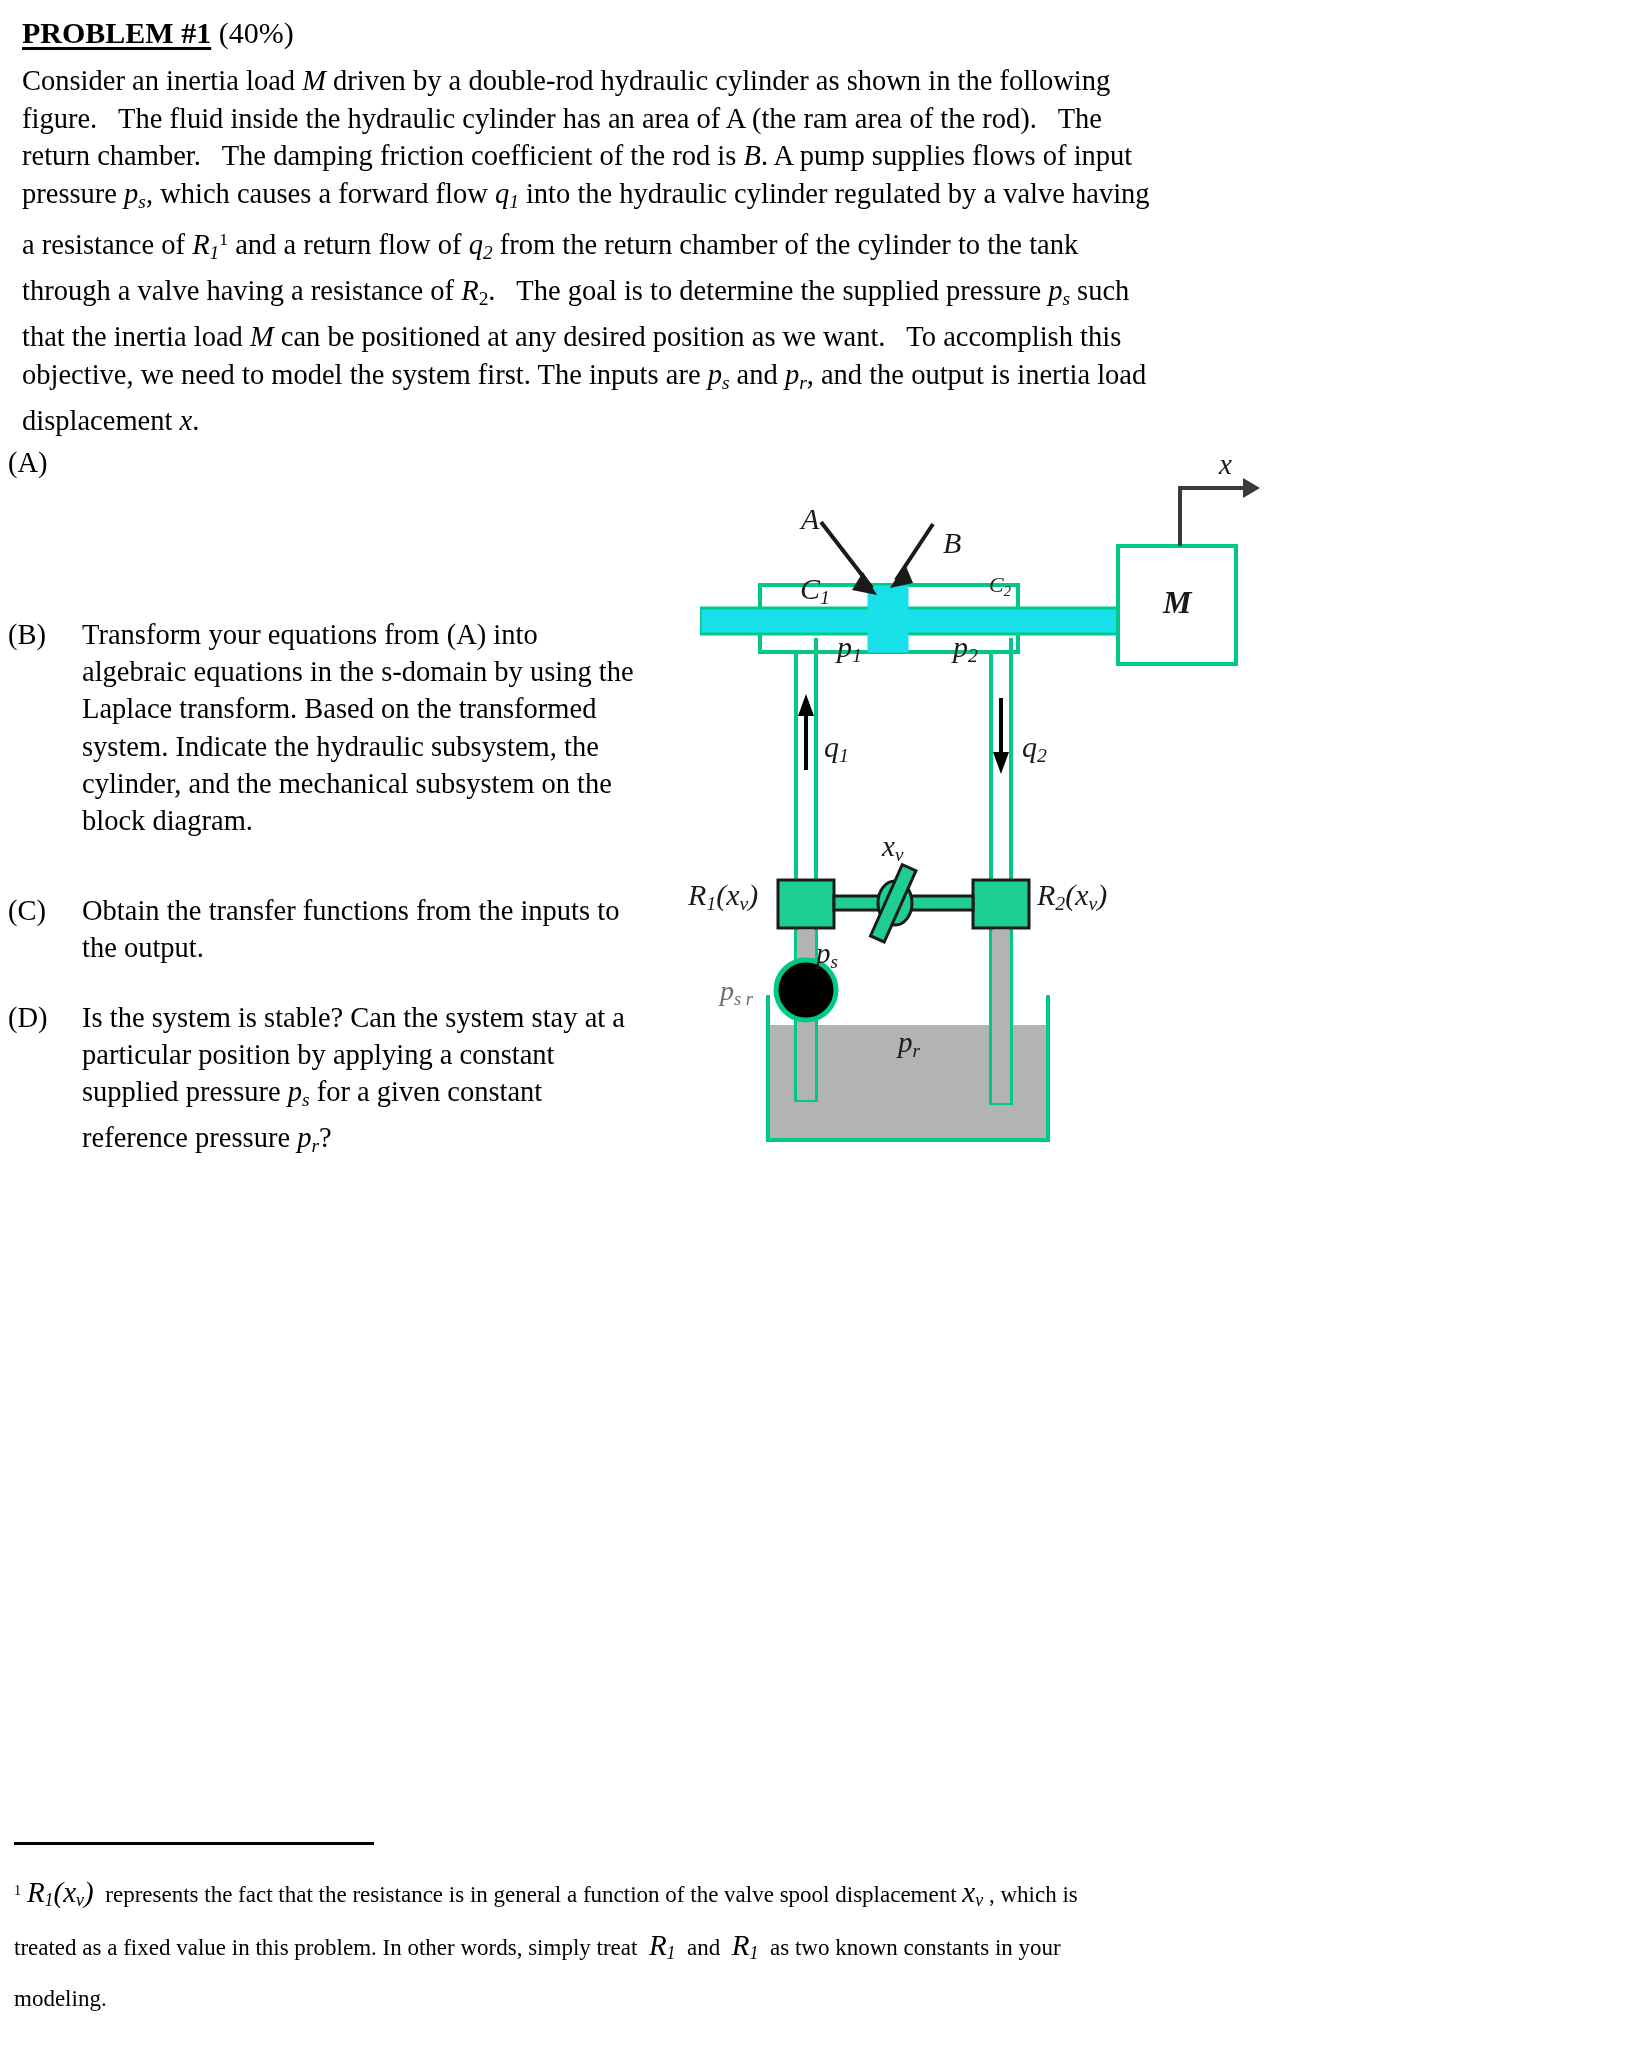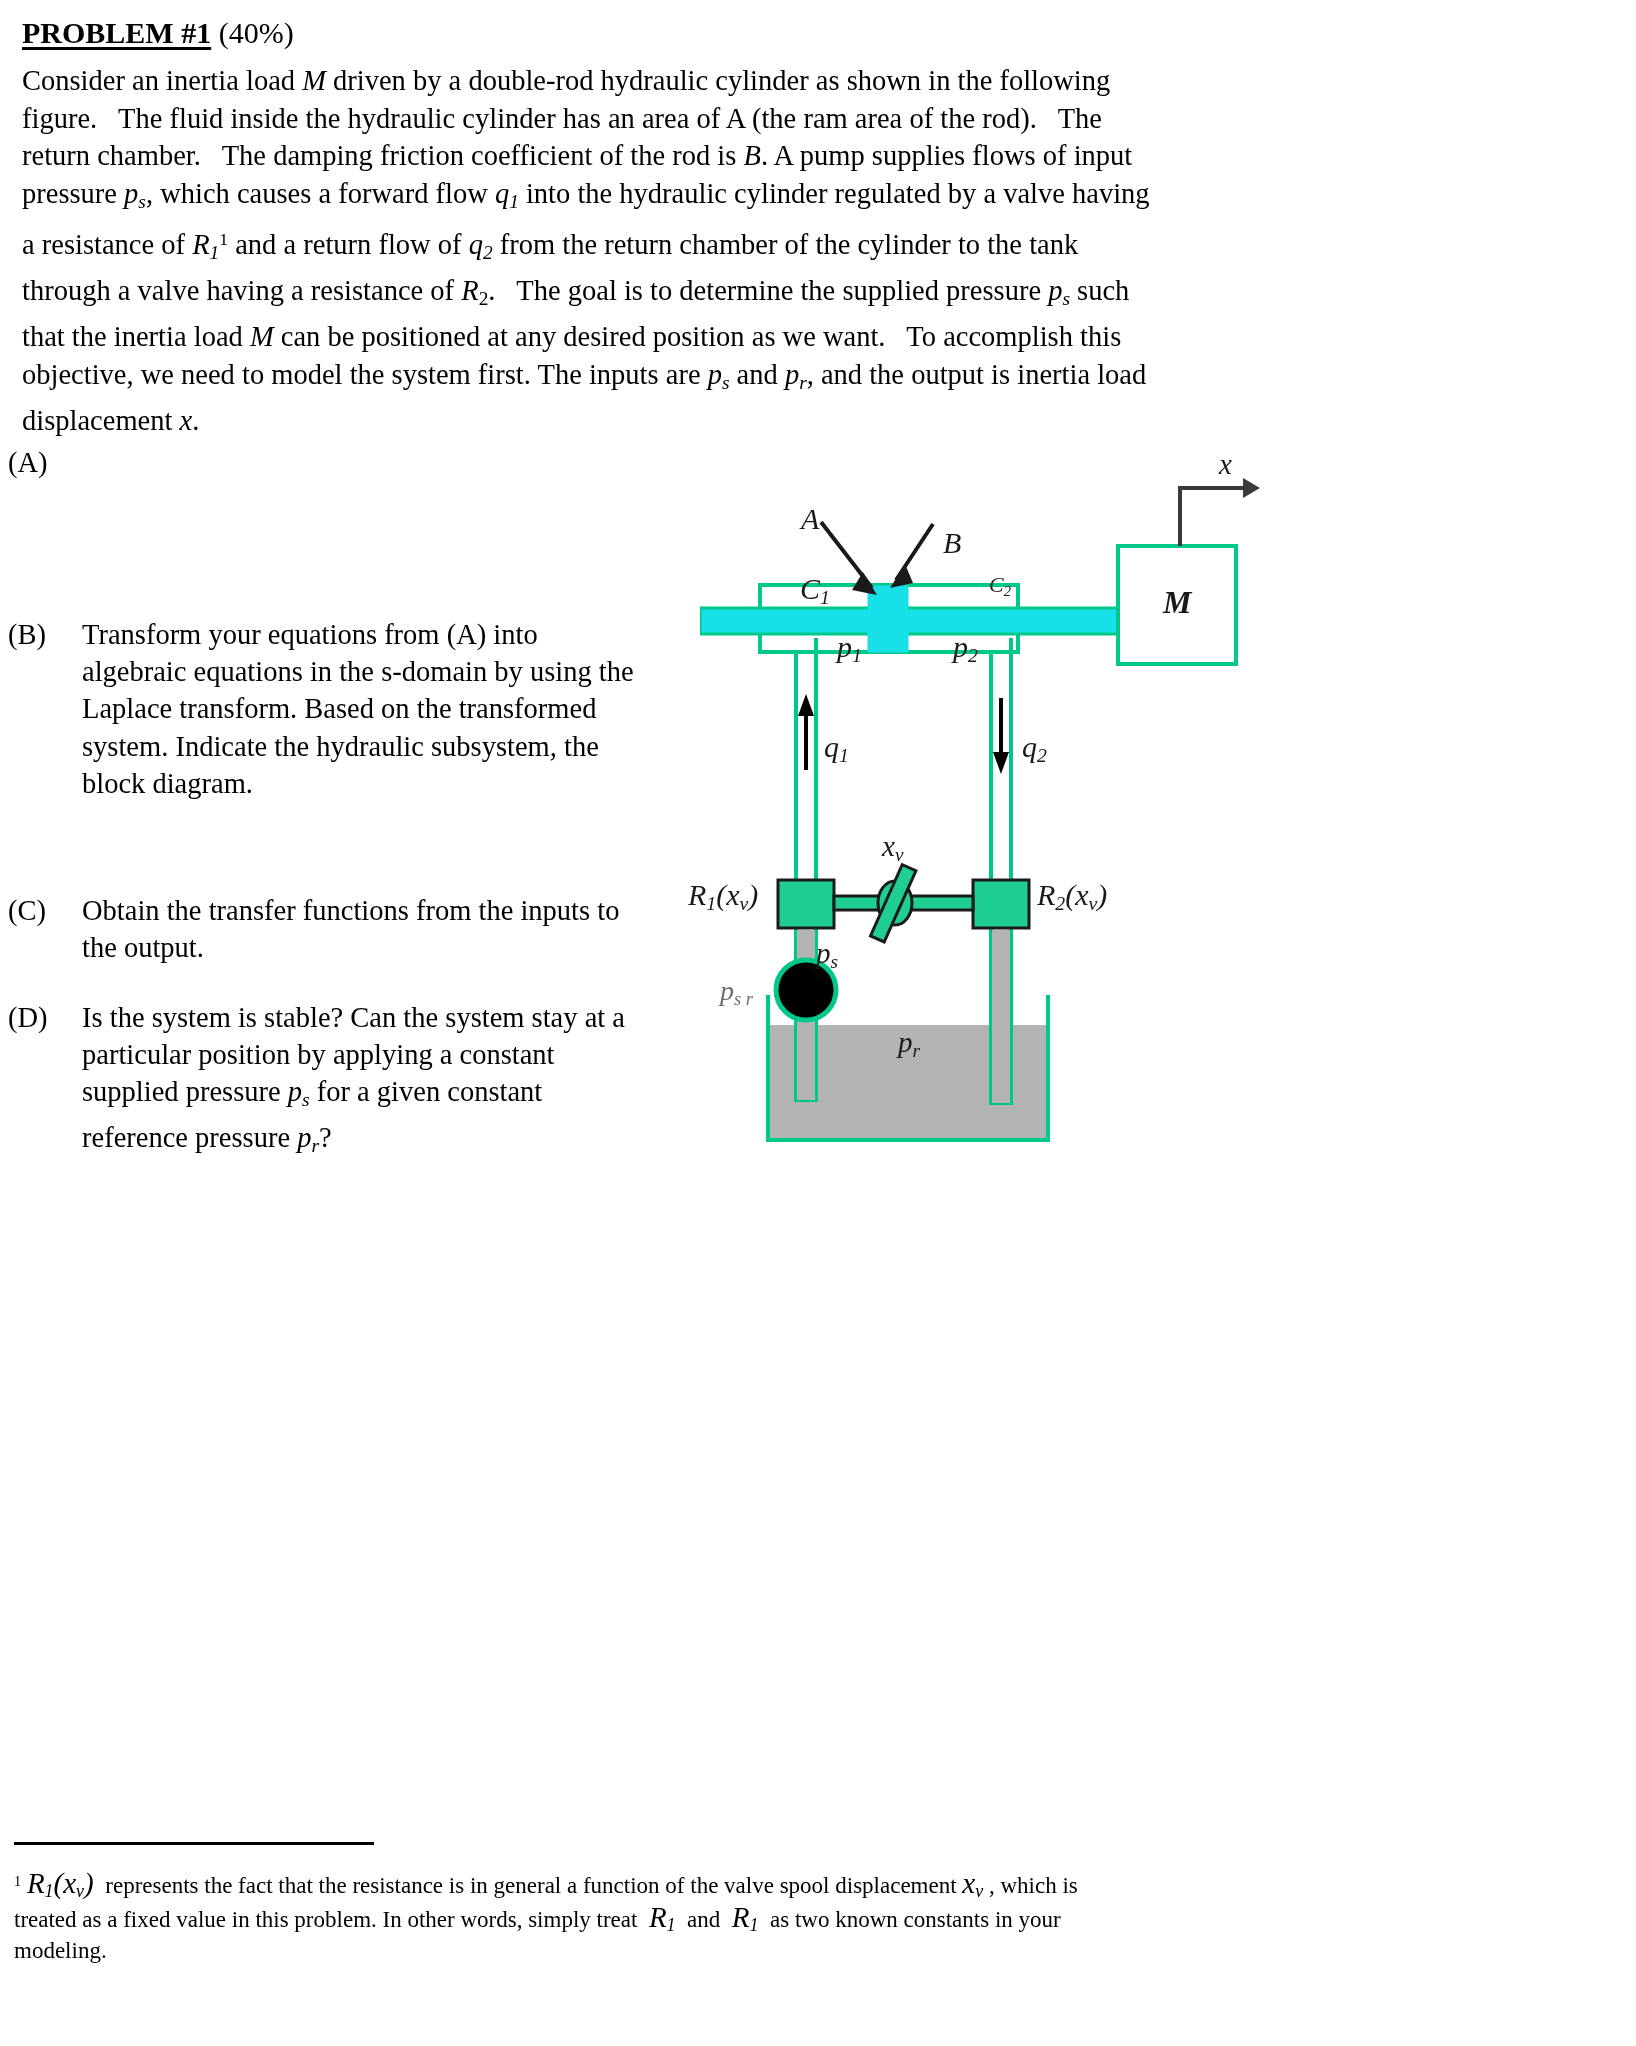--- a/index.html
+++ b/index.html
@@ -87,21 +87,21 @@
     width: 360px;
     height: 3px;
     background: #000;
   }
   .footnote {
     position: absolute;
     left: 14px;
     top: 1868px;
     width: 1220px;
     font-size: 23px;
-    line-height: 26px;
+    line-height: 45px;
   }
   .footnote .ln { display: block; white-space: nowrap; }
   .fn-math {
     font-family: "Liberation Serif", serif;
     font-style: italic;
     font-size: 29px;
   }
   .fn-math .s { font-size: 0.62em; vertical-align: -0.22em; }
 
   
@@ -152,20 +152,21 @@
       <div class="marker">(A)</div>
     </div>
 
     <div class="item" id="item-b">
       <div class="marker">(B)</div>
       <div class="body">
         <span class="ln">Transform your equations from (A) into</span>
         <span class="ln">algebraic equations in the s-domain by using the</span>
         <span class="ln">Laplace transform. Based on the transformed</span>
         <span class="ln">system. Indicate the hydraulic subsystem, the</span>
+        <span class="ln">cylinder, and the mechanical subsystem on the</span>
         <span class="ln">block diagram.</span>
       </div>
     </div>
 
     <div class="item" id="item-c">
       <div class="marker">(C)</div>
       <div class="body">
         <span class="ln">Obtain the transfer functions from the inputs to</span>
         <span class="ln">the output.</span>
       </div>

